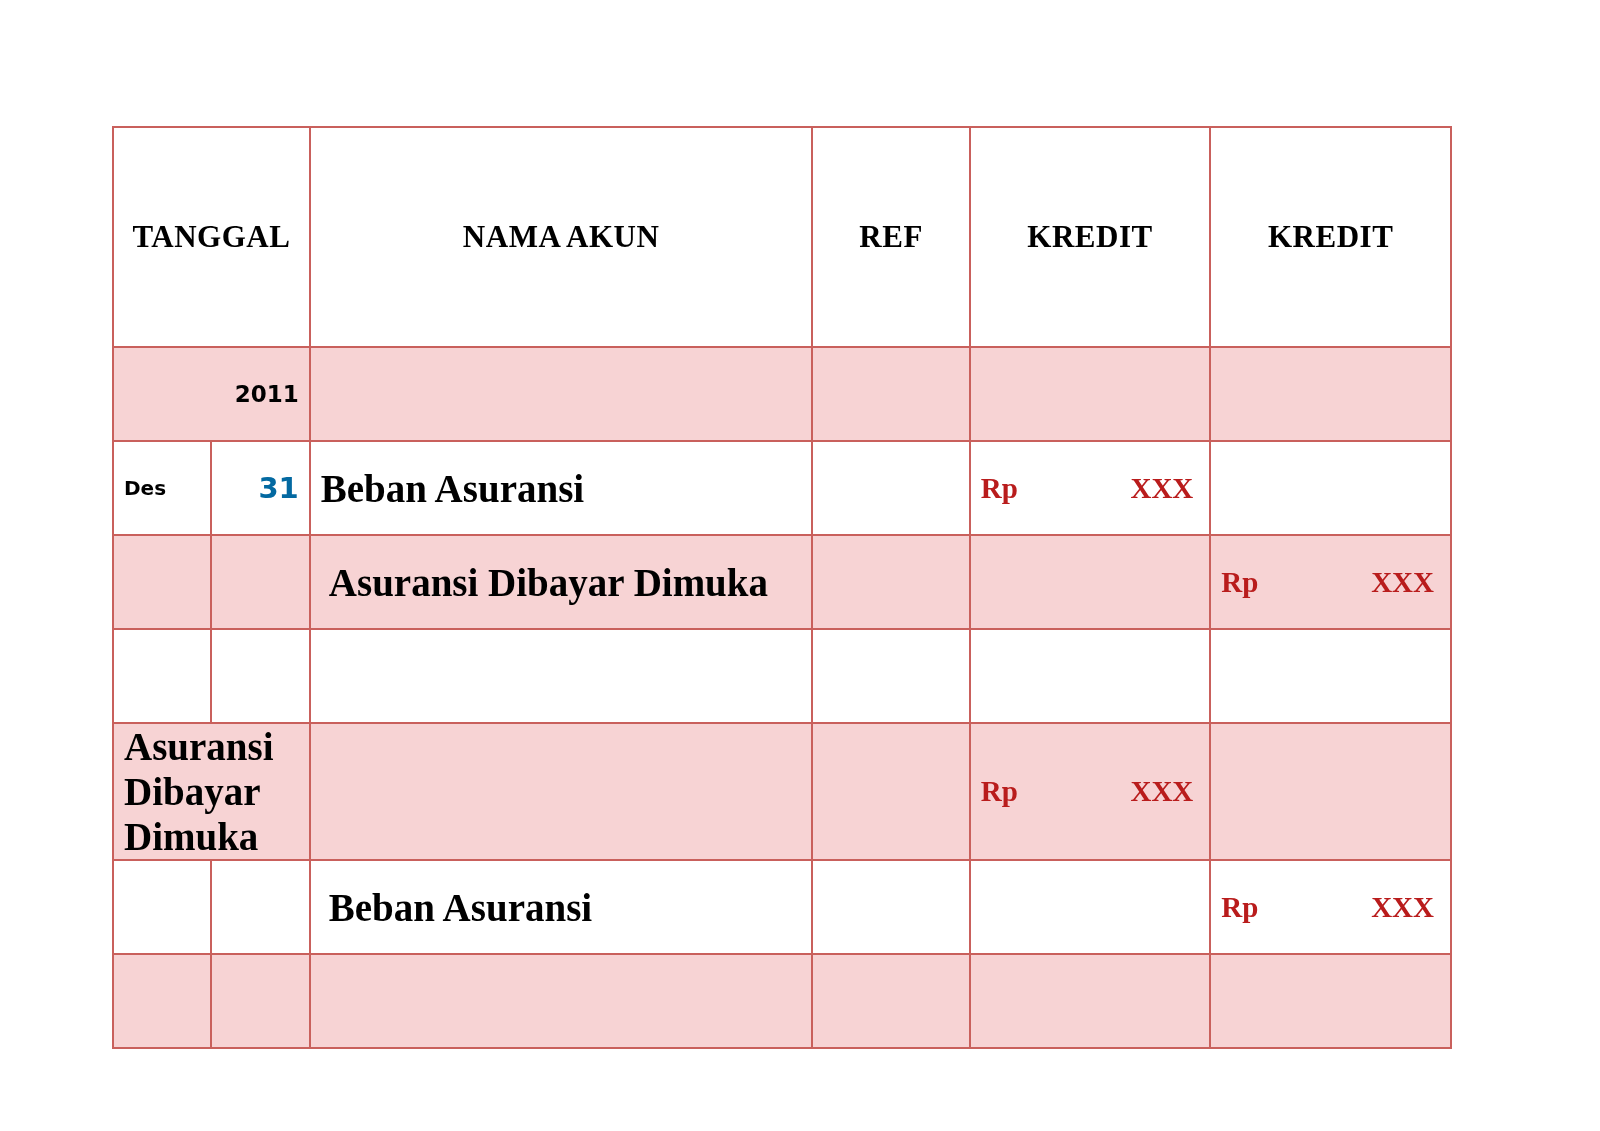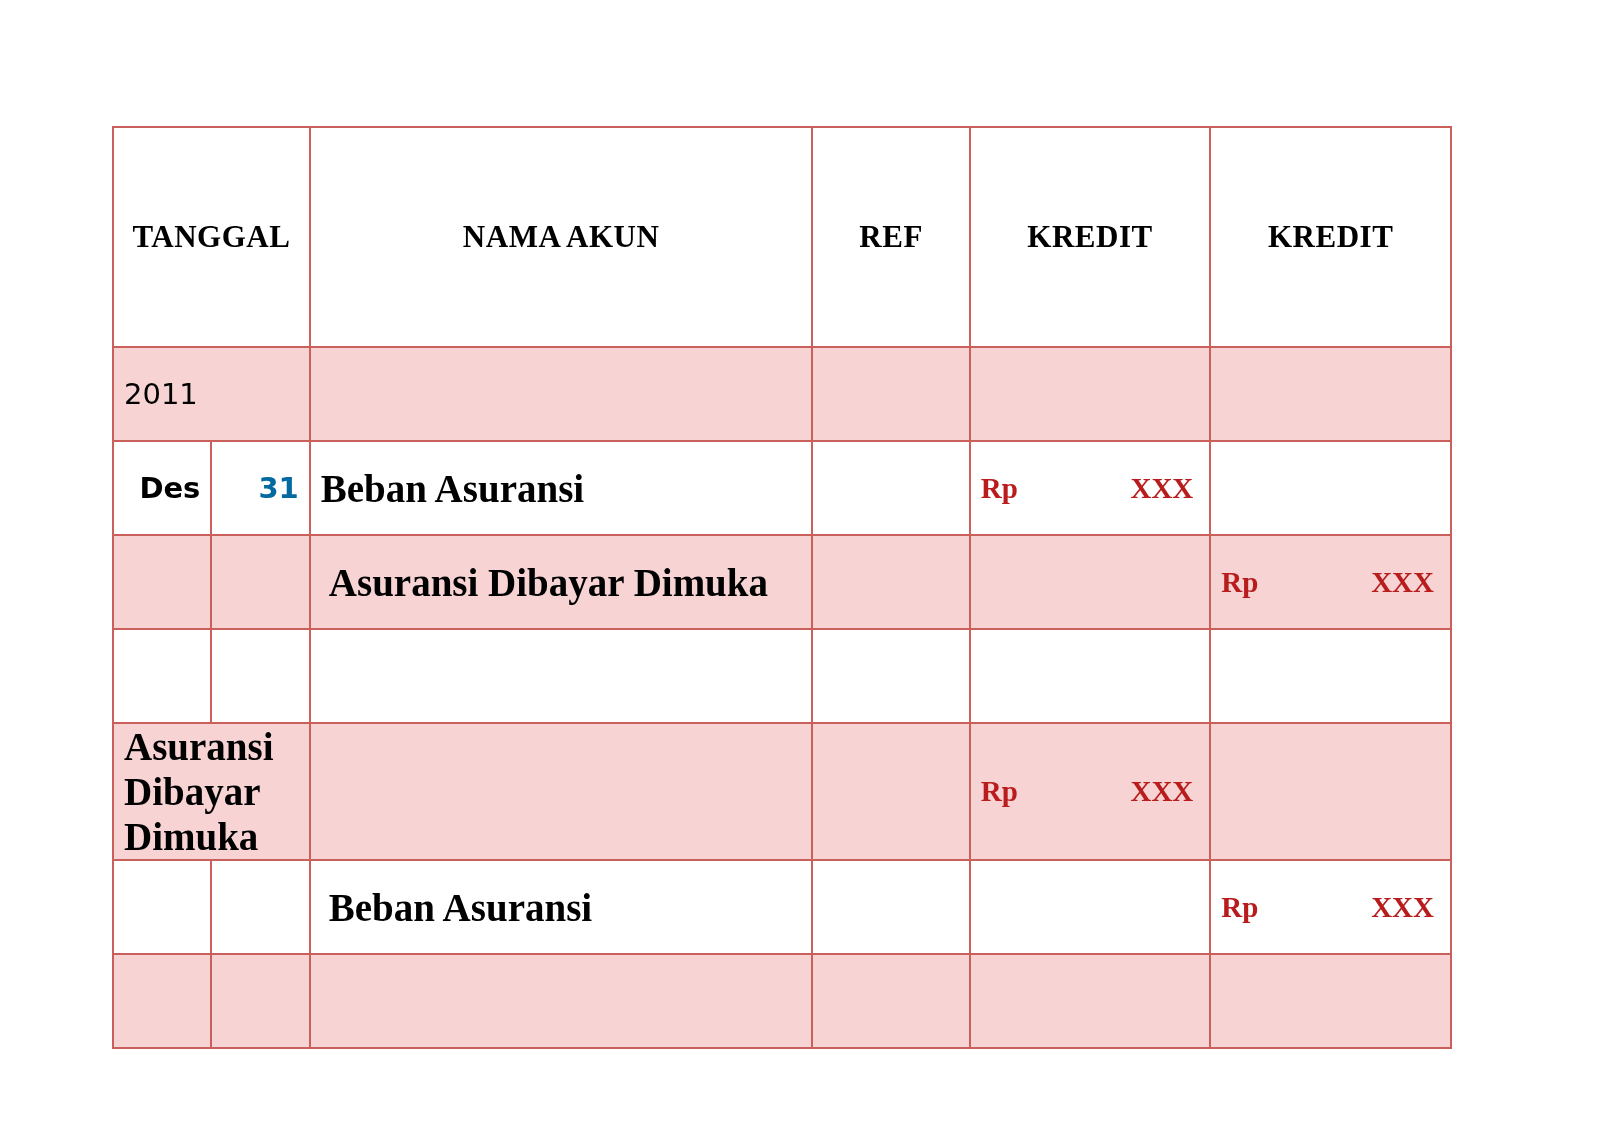--- a/index.html
+++ b/index.html
@@ -62,32 +62,32 @@
   }
 
   
   .shade {
     background: #f7d3d4 !important;
   }
 
   .row-tall td { height: 92px; }
 
   .cell-year {
+    text-align: right;
+    font-family: "DejaVu Sans", sans-serif;
+    font-weight: bold;
+    font-size: 23px;
+    color: #000000;
+  }
+
+  .cell-month {
     text-align: left;
     font-family: "DejaVu Sans", sans-serif;
-    font-weight: normal;
-    font-size: 29px;
-    color: #000000;
-  }
-
-  .cell-month {
-    text-align: right;
-    font-family: "DejaVu Sans", sans-serif;
-    font-weight: bold;
-    font-size: 29px;
+    font-weight: bold;
+    font-size: 20px;
     padding-left: 14px;
     color: #000000;
   }
 
   .cell-day {
     text-align: right;
     font-family: "DejaVu Sans", sans-serif;
     font-weight: bold;
     font-size: 29px;
     padding-right: 14px;

